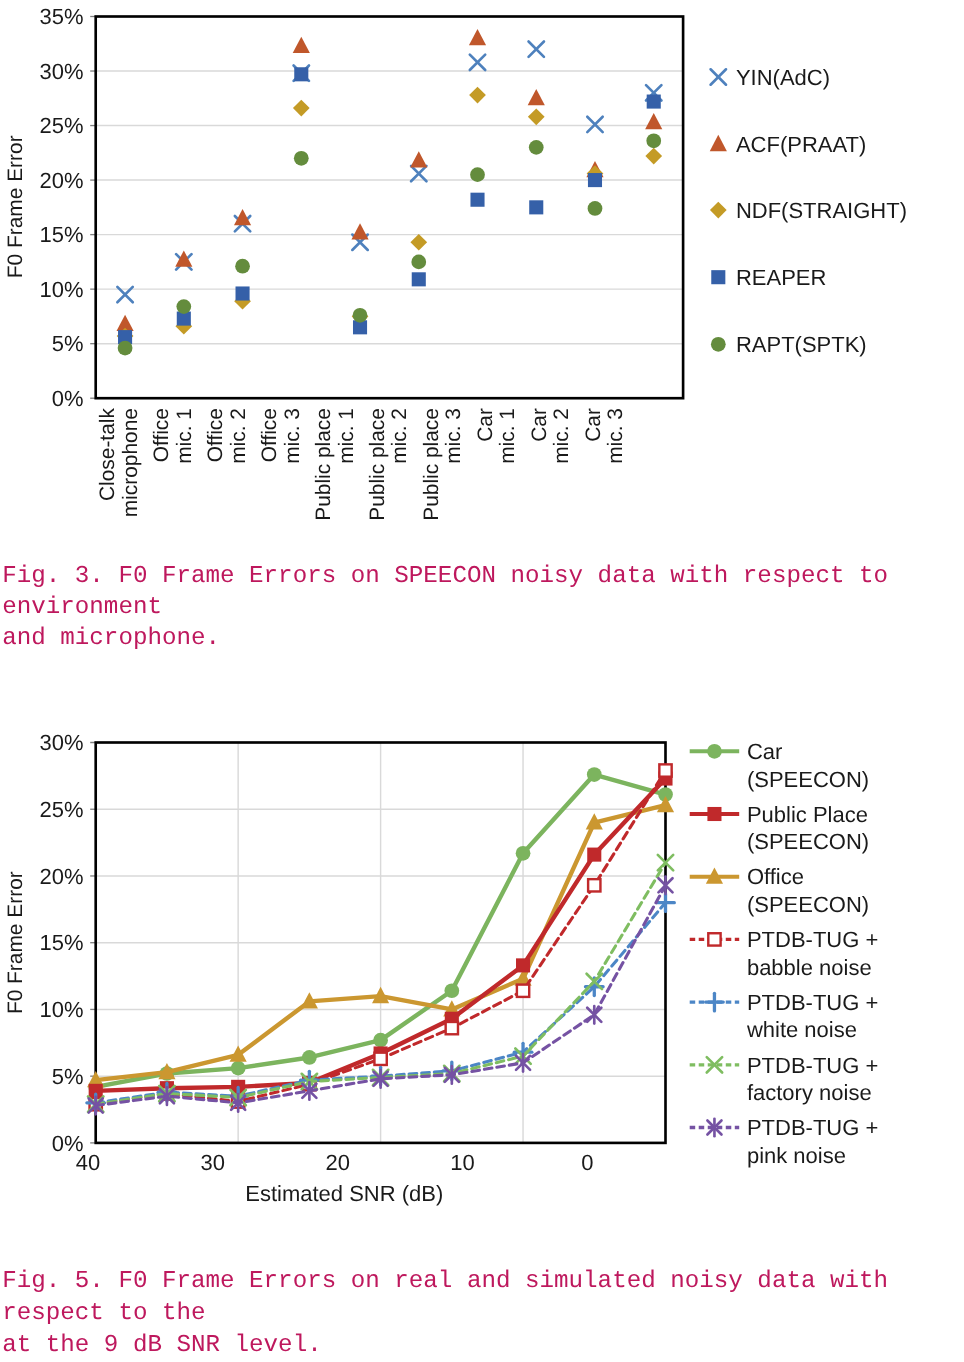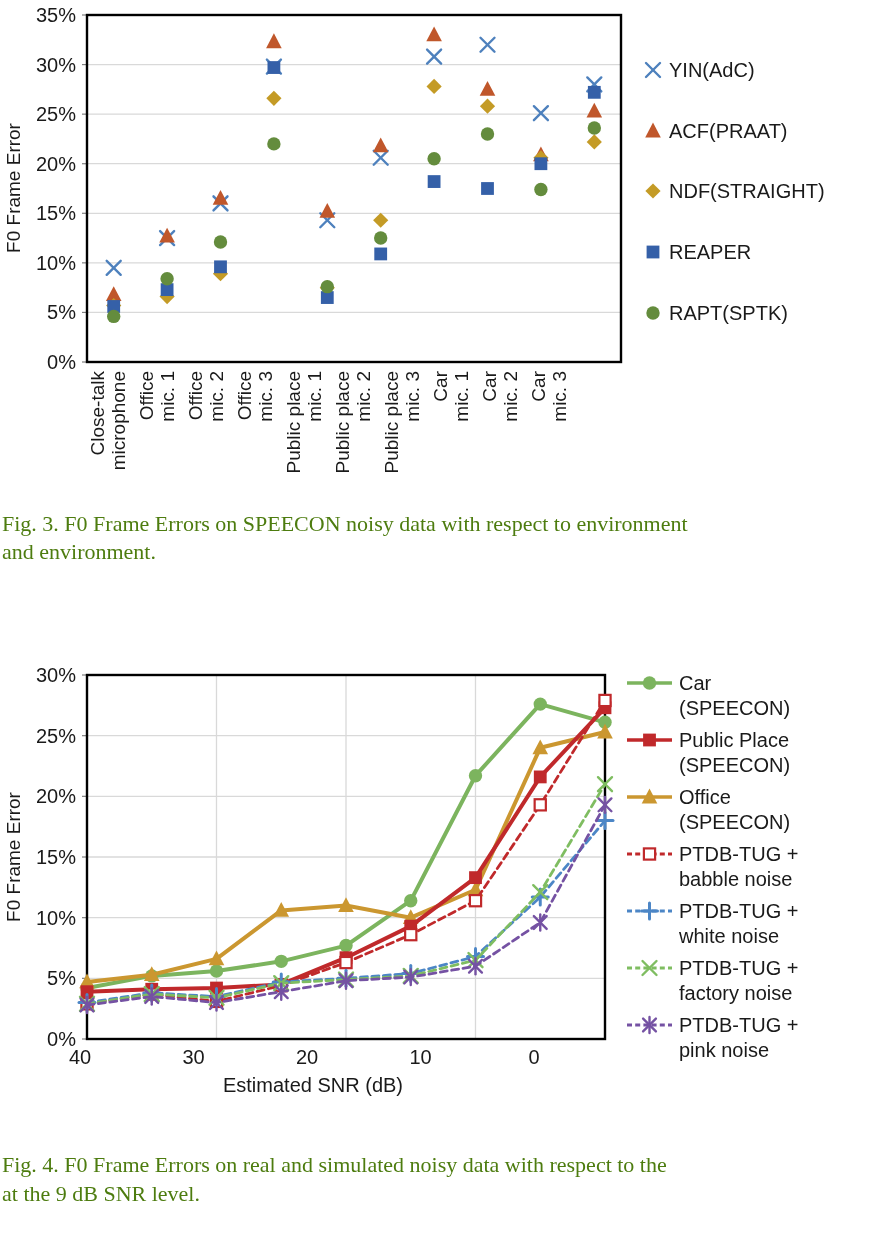--- a/index.html
+++ b/index.html
@@ -1,22 +1,22 @@
 <!DOCTYPE html>
 <html><head>
 <meta charset="utf-8">
 <style>
   html,body{margin:0;padding:0;background:#fff;}
   .page{position:relative;width:876px;height:1238px;background:#fff;overflow:hidden;
         font-family:"Liberation Sans",sans-serif;}
   svg{position:absolute;left:0;}
   #fig3-chart{top:0;}
   #fig4-chart{top:640px;}
-  .caption{position:absolute;left:2px;color:#4d7c0f;
-           font-family:Liberation Serif, serif;font-size:22px;}
+  .caption{position:absolute;left:2px;color:#be185d;
+           font-family:Liberation Mono, monospace;font-size:22px;}
   #fig3-caption{top:510px;width:840px;line-height:28px;}
   #fig4-caption{top:1150px;width:845px;line-height:29px;}
   text{fill:#1a1a1a;}
 </style>
 </head>
 <body>
 
 <div class="page">
   <svg id="fig3-chart" width="876" height="500" viewBox="0 0 876 500">
       <g>
@@ -263,21 +263,21 @@
       <g>
         <g>
           <circle cx="653" cy="313" r="6.7" fill="#648C3D" stroke="none"></circle>
         </g>
         <text x="669" y="320" font-family="&quot;Liberation Sans&quot;, sans-serif" font-size="20">RAPT(SPTK)</text>
       </g>
     </svg>
 
   <div class="caption" id="fig3-caption">
     <div>Fig. 3.  F0 Frame Errors on SPEECON noisy data with respect to environment</div>
-    <div>and environment.</div>
+    <div>and microphone.</div>
   </div>
 
   <svg id="fig4-chart" width="876" height="470" viewBox="0 0 876 470">
       <g>
         <line x1="87" y1="338.3333333333333" x2="605" y2="338.3333333333333" stroke="#D9D9D9" stroke-width="1.3"></line>
         <line x1="87" y1="277.6666666666667" x2="605" y2="277.6666666666667" stroke="#D9D9D9" stroke-width="1.3"></line>
         <line x1="87" y1="217" x2="605" y2="217" stroke="#D9D9D9" stroke-width="1.3"></line>
         <line x1="87" y1="156.33333333333334" x2="605" y2="156.33333333333334" stroke="#D9D9D9" stroke-width="1.3"></line>
         <line x1="87" y1="95.66666666666669" x2="605" y2="95.66666666666669" stroke="#D9D9D9" stroke-width="1.3"></line>
         <line x1="216.5" y1="35" x2="216.5" y2="399" stroke="#D9D9D9" stroke-width="1.3"></line>
@@ -608,16 +608,16 @@
           <line x1="649.5" y1="377" x2="649.5" y2="393" stroke="#7552A3" stroke-width="2.4" stroke-linecap="round"></line>
           <line x1="643.1" y1="378.6" x2="655.9" y2="391.4" stroke="#7552A3" stroke-width="2.4" stroke-linecap="round"></line>
           <line x1="643.1" y1="391.4" x2="655.9" y2="378.6" stroke="#7552A3" stroke-width="2.4" stroke-linecap="round"></line>
         </g>
         <text x="679" y="392" font-family="&quot;Liberation Sans&quot;, sans-serif" font-size="20">PTDB-TUG +</text>
         <text x="679" y="417" font-family="&quot;Liberation Sans&quot;, sans-serif" font-size="20">pink noise</text>
       </g>
     </svg>
 
   <div class="caption" id="fig4-caption">
-    <div>Fig. 4.  F0 Frame Errors on real and simulated noisy data with respect to the</div>
+    <div>Fig. 5.  F0 Frame Errors on real and simulated noisy data with respect to the</div>
     <div>at the 9 dB SNR level.</div>
   </div>
 </div>
 
 </body></html>

